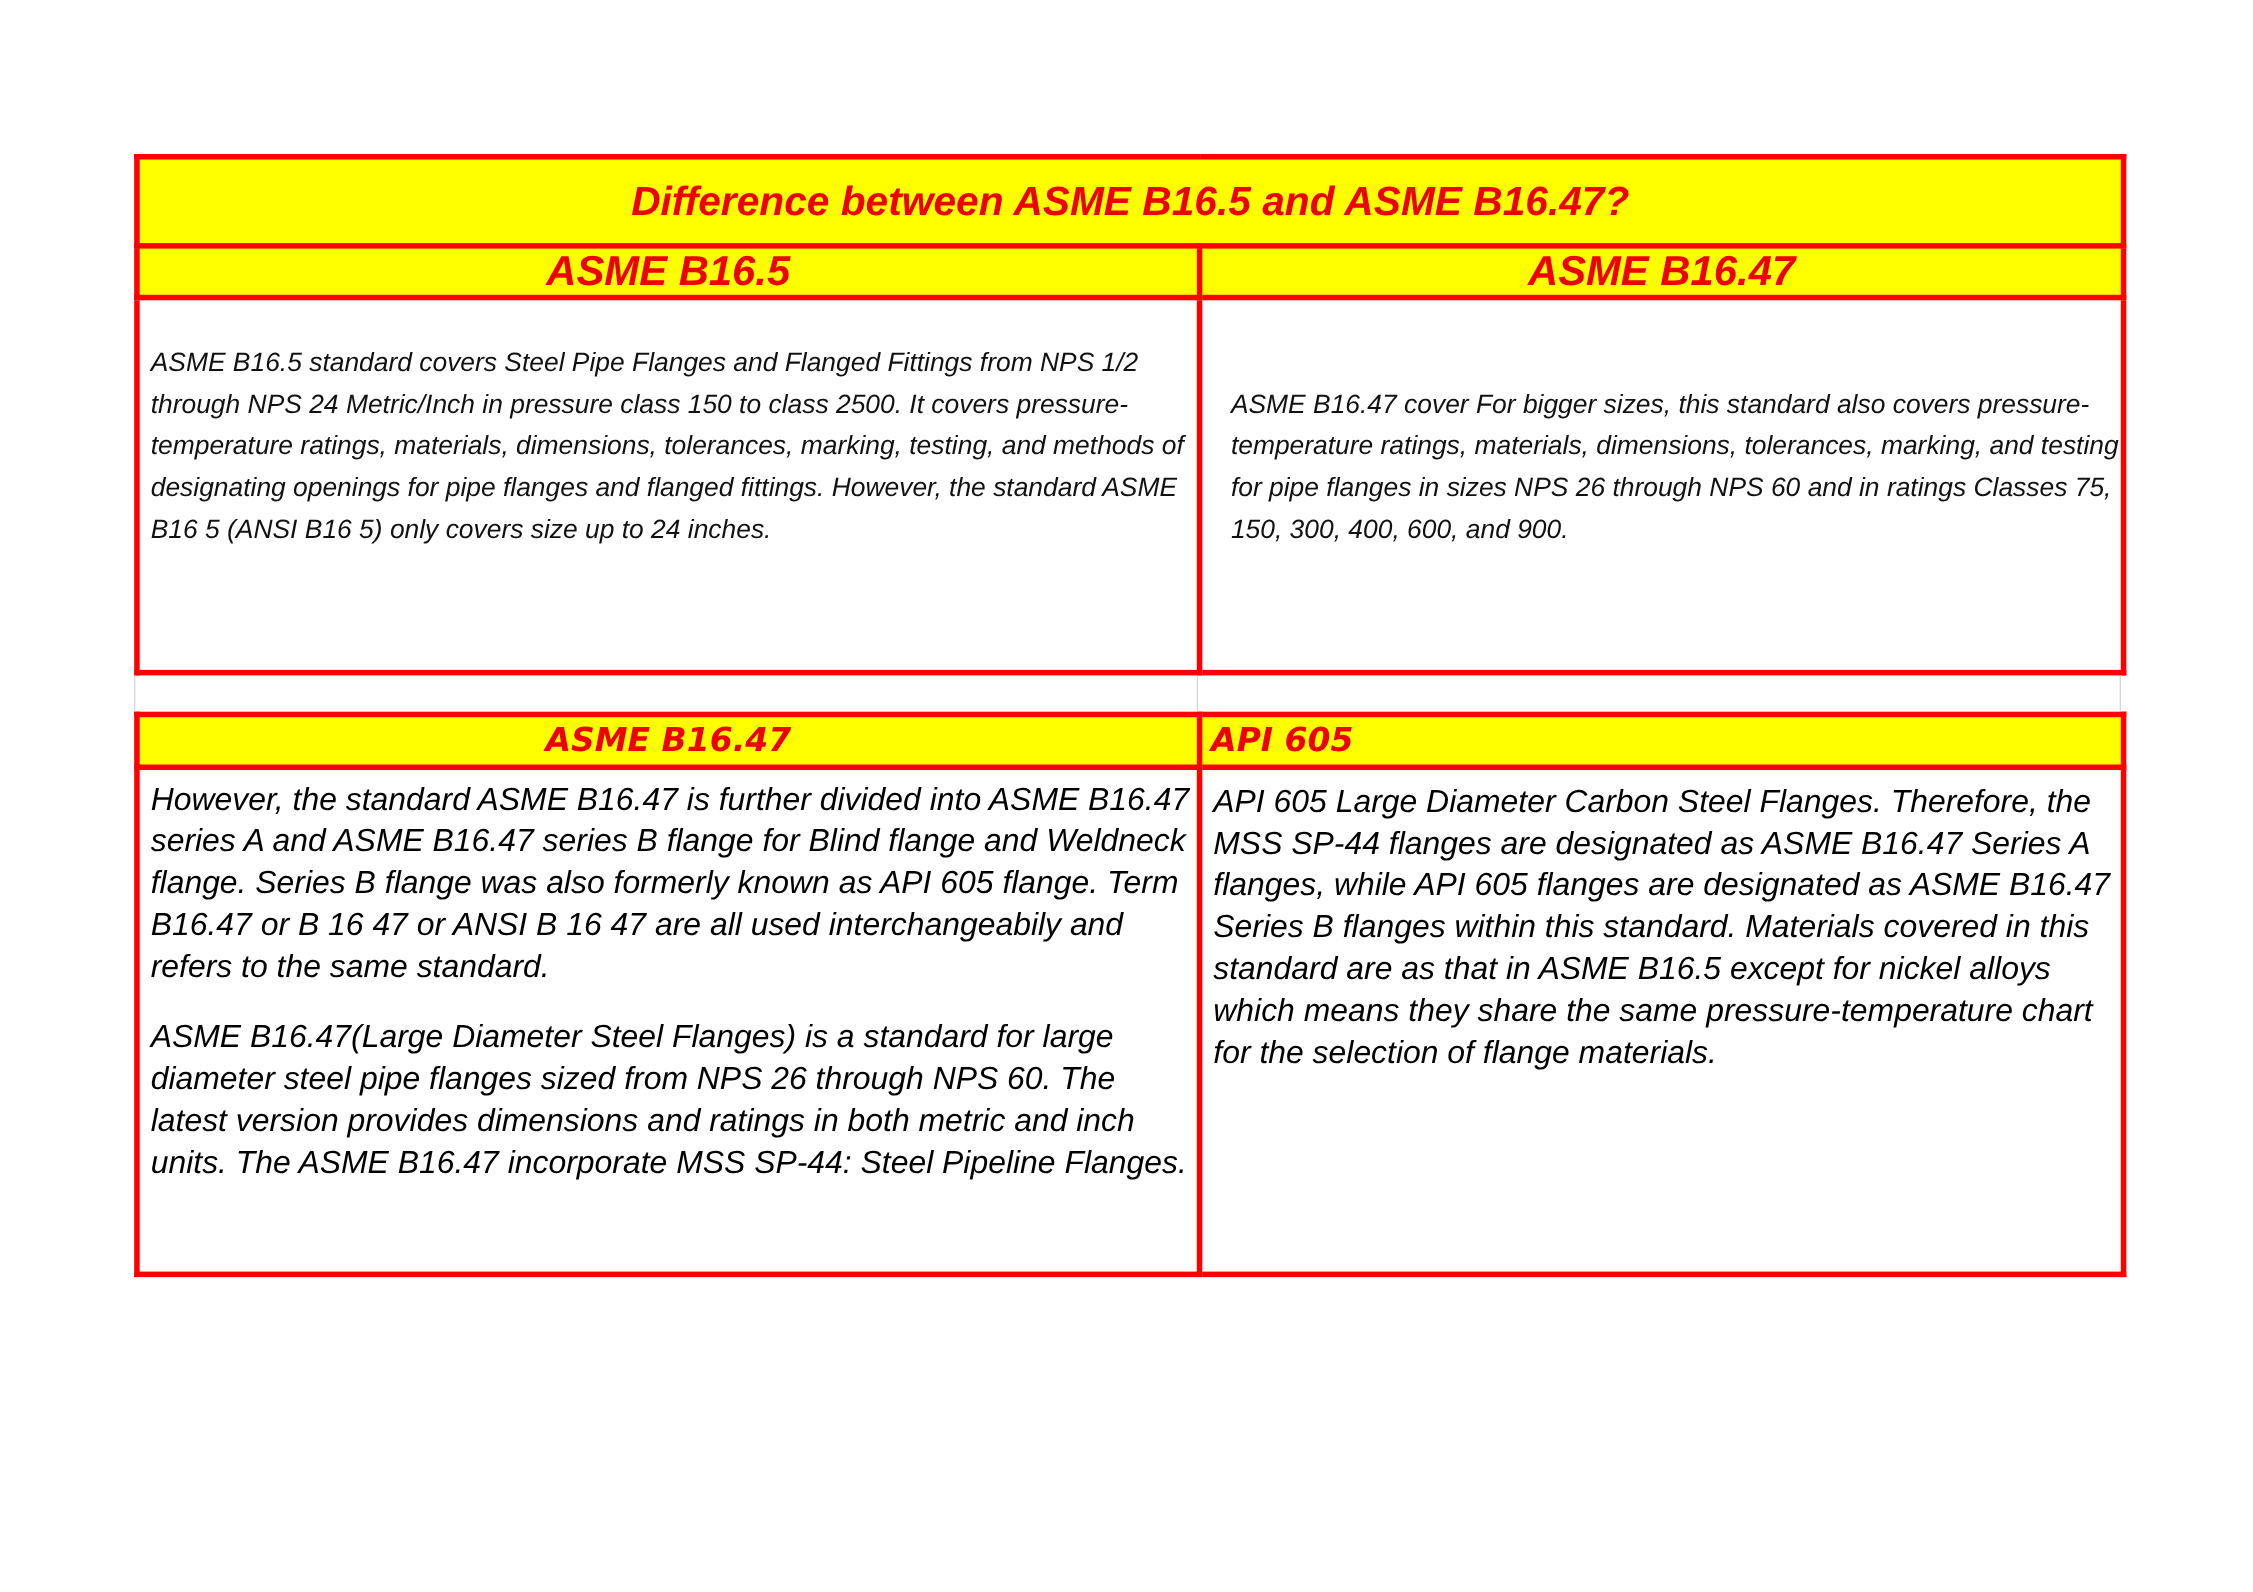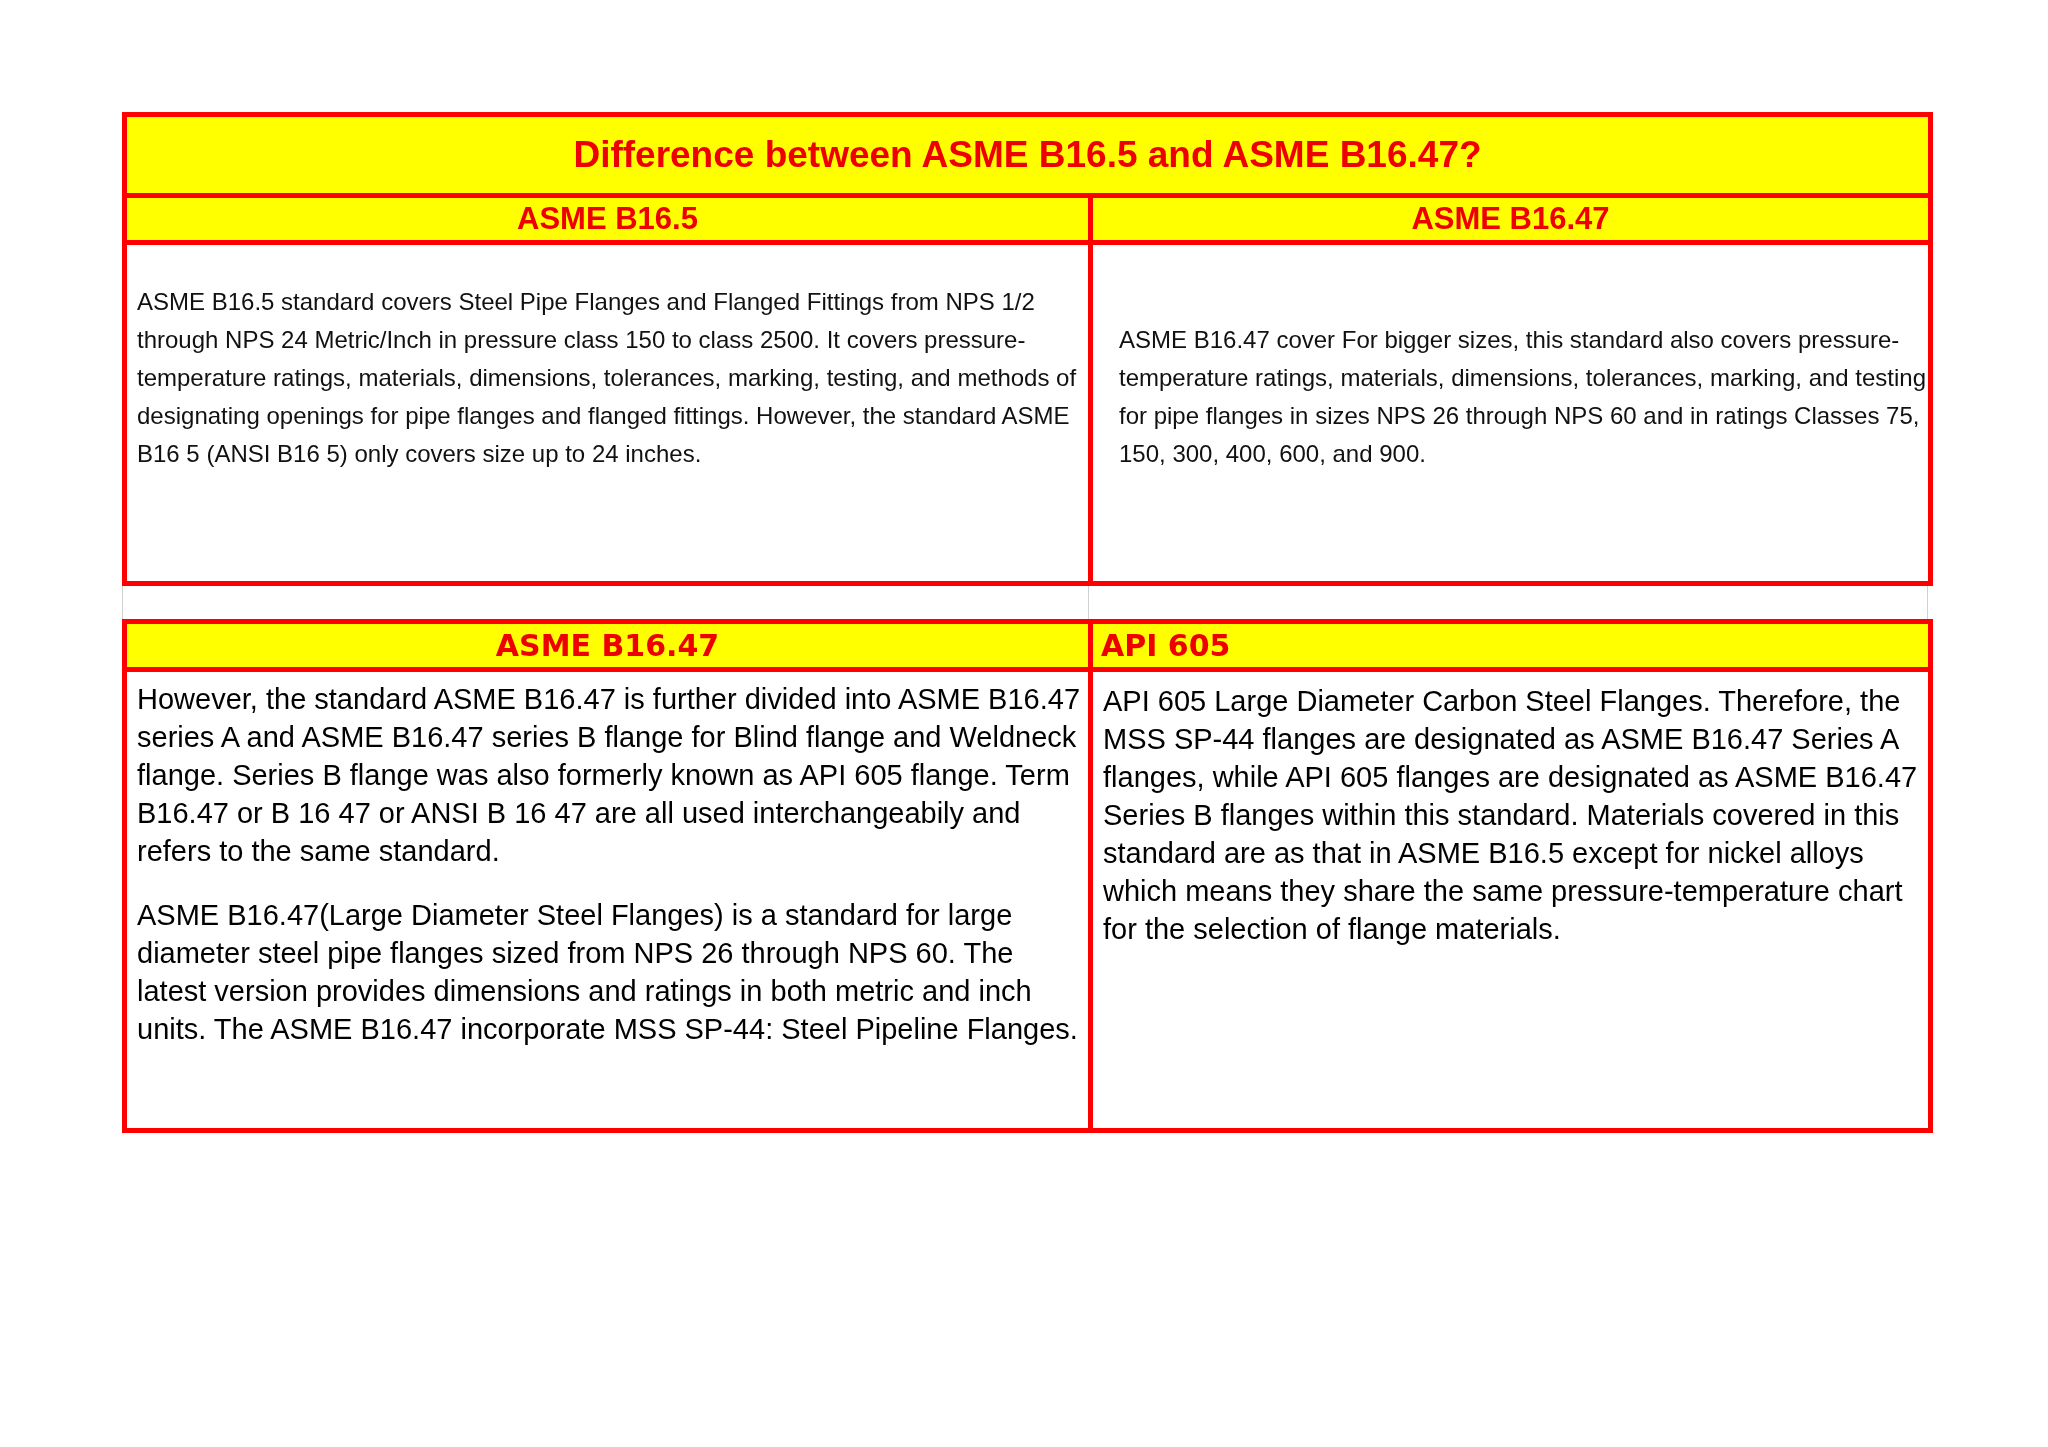--- a/index.html
+++ b/index.html
@@ -11,22 +11,23 @@
       width: 2048px;
       height: 1447px;
       position: relative;
       overflow: hidden;
       font-family: "Liberation Sans", sans-serif;
       color: #111111;
     }
     .sheet {
       position: absolute;
       left: 122px;
-      top: 112px;
+      top: 140px;
       width: 1588px;
+      font-style: italic;
     }
     table.cmp {
       width: 1806px;
       border-collapse: collapse;
       table-layout: fixed;
     }
     table.cmp td {
       border: 5px solid #ff0000;
       padding: 0;
       vertical-align: top;
@@ -43,21 +44,21 @@
     }
     .t1-title {
       height: 76px;
       font-family: "Liberation Sans", sans-serif;
       font-size: 37px;
       line-height: 76px;
     }
     .t1-head {
       height: 42px;
       font-family: "Liberation Sans", sans-serif;
-      font-size: 31px;
+      font-size: 38px;
       line-height: 42px;
     }
     .t1-body {
       height: 336px;
       background: #ffffff;
       font-size: 24px;
       line-height: 38px;
       color: #111;
     }
     .t1-body.left .txt { padding: 38px 0 0 10px; }

